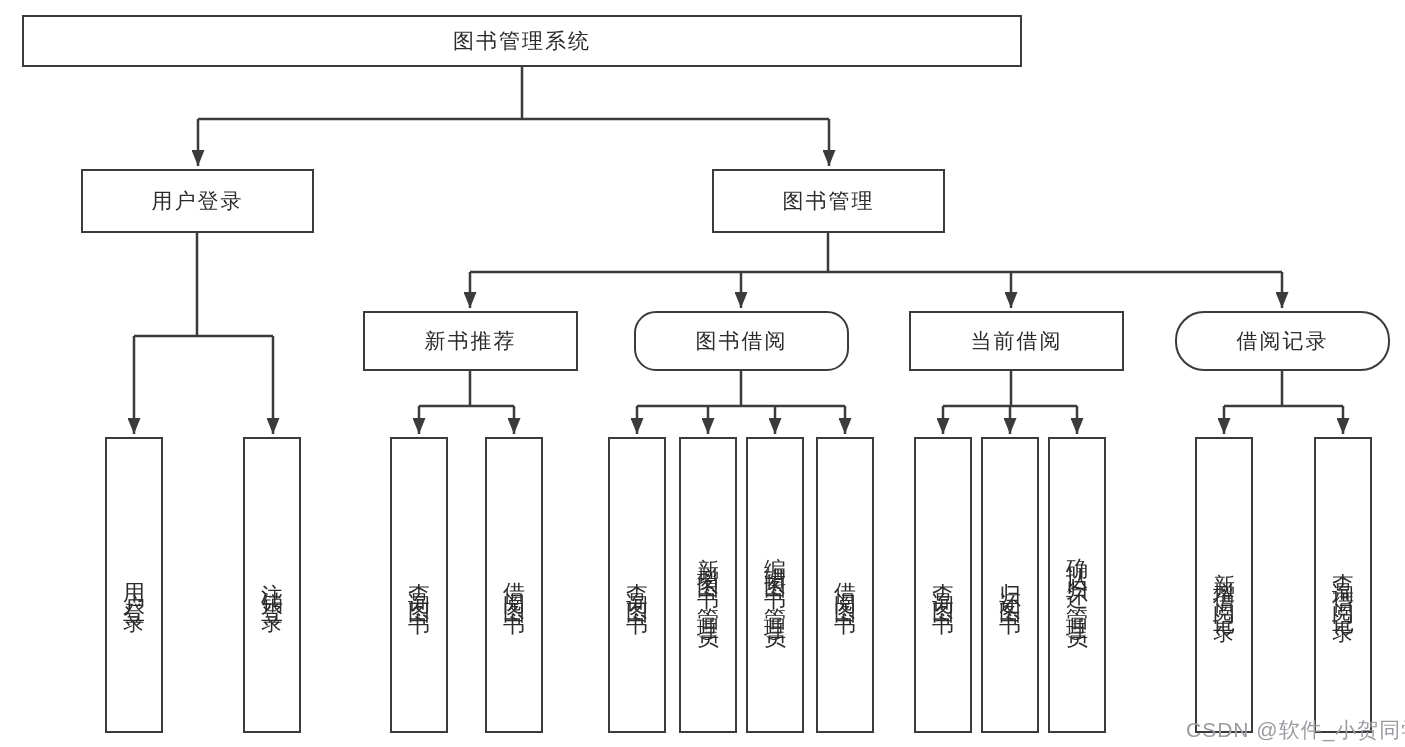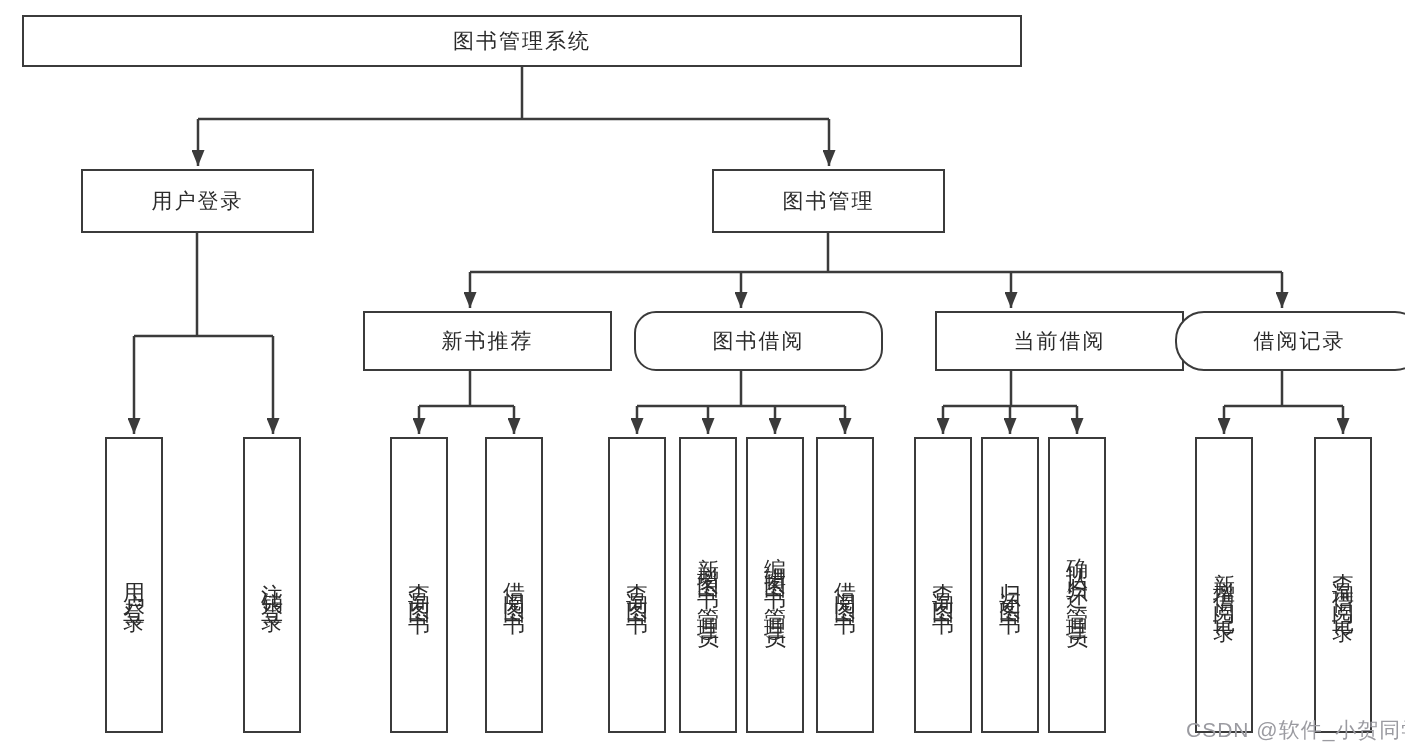--- a/index.html
+++ b/index.html
@@ -27,21 +27,21 @@
     justify-content: center;
     color: #2b2b2b;
   }
   .hlabel {
     font-size: 21px;
     letter-spacing: 2px;
     white-space: nowrap;
   }
   .root-box  { left: 22px;  top: 15px;  width: 1000px; height: 52px; }
   .l2-box    { top: 169px;  height: 64px; width: 233px; }
-  .l3-box    { top: 311px;  height: 60px; width: 249px; }
+  .l3-box    { top: 311px;  height: 60px; width: 215px; }
   .leaf      { top: 437px;  height: 296px; width: 58px; }
   .vtext {
     writing-mode: vertical-rl;
     text-orientation: mixed;
     font-size: 22px;
     letter-spacing: 10px;
     line-height: 1.1;
     white-space: nowrap;
   }
   .watermark {
@@ -112,21 +112,21 @@
   <div class="box l2-box" style="left:712px;">
     <span class="hlabel">图书管理</span>
   </div>
 
   <div class="box l3-box" style="left:363px;">
     <span class="hlabel">新书推荐</span>
   </div>
   <div class="box l3-box" style="left:634px;border-radius:22px;">
     <span class="hlabel">图书借阅</span>
   </div>
-  <div class="box l3-box" style="left:935px;">
+  <div class="box l3-box" style="left:909px;">
     <span class="hlabel">当前借阅</span>
   </div>
   <div class="box l3-box" style="left:1175px;border-radius:29px;">
     <span class="hlabel">借阅记录</span>
   </div>
 
   <div class="box leaf" style="left:105px;">
     <span class="vtext">用户登录</span>
   </div>
   <div class="box leaf" style="left:243px;">

